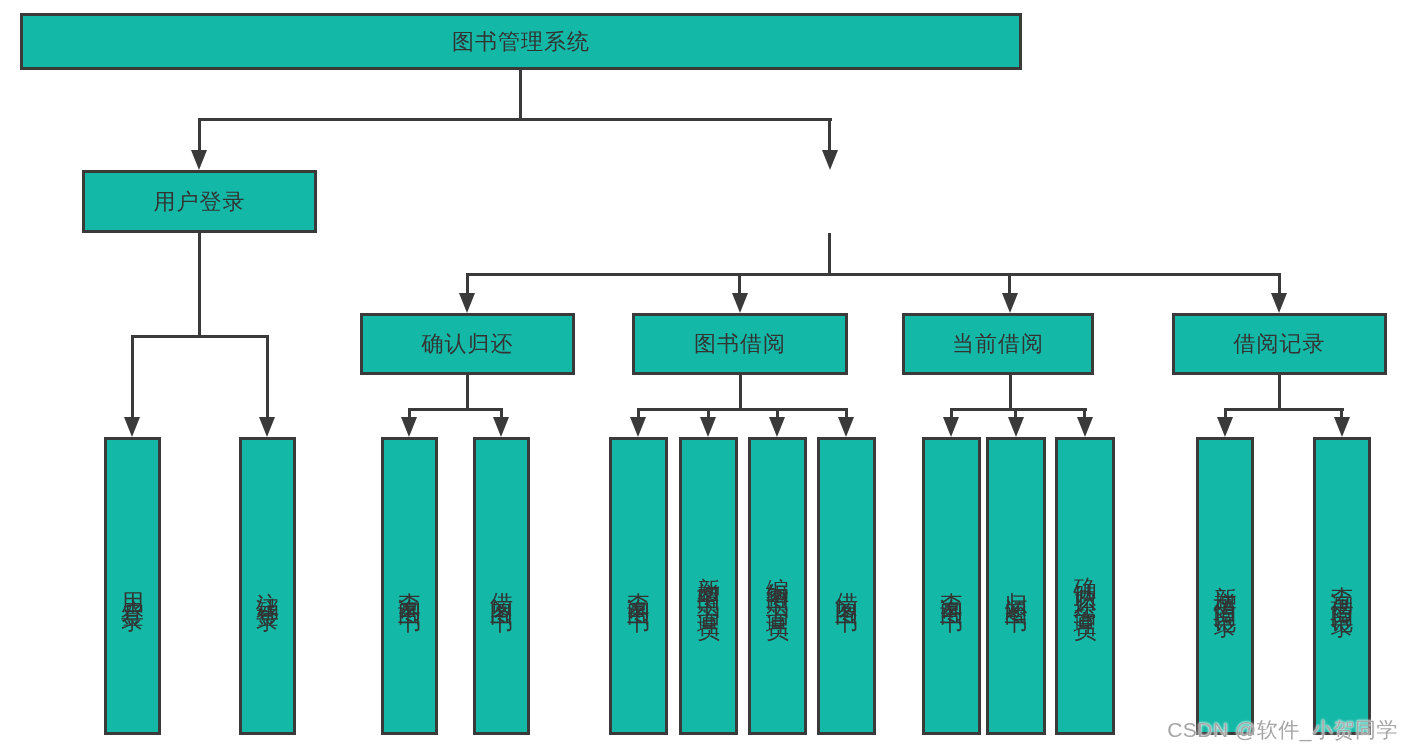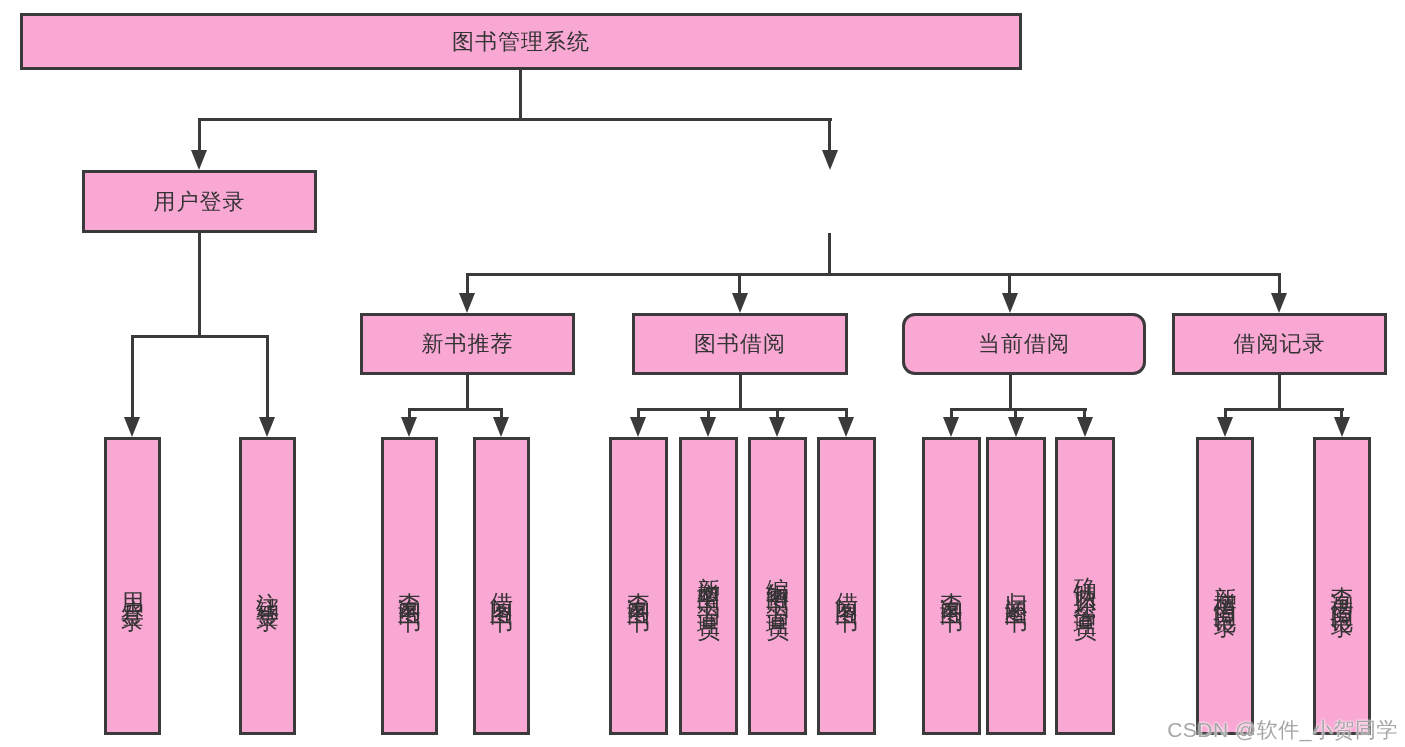--- a/index.html
+++ b/index.html
@@ -11,21 +11,21 @@
   #stage{
     position:relative;
     width:1405px;height:747px;
     background:#ffffff;
     font-family:"Liberation Sans","DejaVu Sans",sans-serif;
     overflow:hidden;
   }
   .box{
     position:absolute;
     border:3px solid var(--line);
-    background:#f9a8d4;
+    background:#14b8a6;
     box-sizing:border-box;
     display:flex;align-items:center;justify-content:center;
     color:var(--text);
   }
   .hlabel{font-size:22px;letter-spacing:1px;white-space:nowrap;}
   .leaf span{
     writing-mode:vertical-rl;
     text-orientation:mixed;
     font-size:23px;
     letter-spacing:6px;
@@ -83,26 +83,26 @@
   <div class="line" style="left:466px;top:273px;width:3px;height:22px;"></div>
   <div class="arrow" style="left:459px;top:293px;"></div>
   <div class="line" style="left:738px;top:273px;width:3px;height:22px;"></div>
   <div class="arrow" style="left:732px;top:293px;"></div>
   <div class="line" style="left:1008px;top:273px;width:3px;height:22px;"></div>
   <div class="arrow" style="left:1002px;top:293px;"></div>
   <div class="line" style="left:1278px;top:273px;width:3px;height:22px;"></div>
   <div class="arrow" style="left:1271px;top:293px;"></div>
 
   <div class="box" style="left:360px;top:313px;width:215px;height:62px;">
-    <span class="hlabel">新书推荐</span>
+    <span class="hlabel">确认归还</span>
   </div>
   <div class="box" style="left:632px;top:313px;width:216px;height:62px;text-align:center;">
     <span class="hlabel">图书借阅</span>
   </div>
-  <div class="box" style="left:902px;top:313px;width:244px;height:62px;border-radius:13px;">
+  <div class="box" style="left:902px;top:313px;width:192px;height:62px;">
     <span class="hlabel">当前借阅</span>
   </div>
   <div class="box" style="left:1172px;top:313px;width:215px;height:62px;">
     <span class="hlabel">借阅记录</span>
   </div>
 
   <div class="line" style="left:466px;top:375px;width:3px;height:34px;"></div>
   <div class="line" style="left:408px;top:408px;width:95px;height:3px;"></div>
   <div class="line" style="left:408px;top:408px;width:3px;height:11px;"></div>
   <div class="arrow" style="left:401px;top:417px;"></div>

